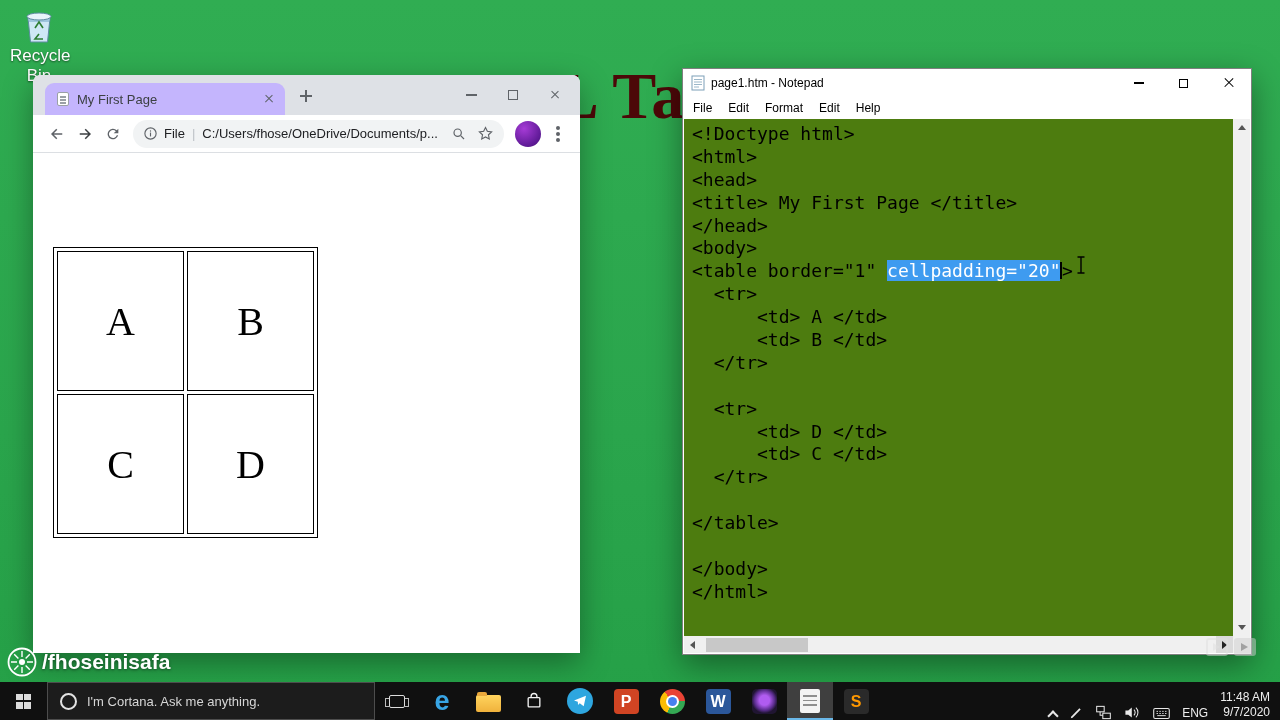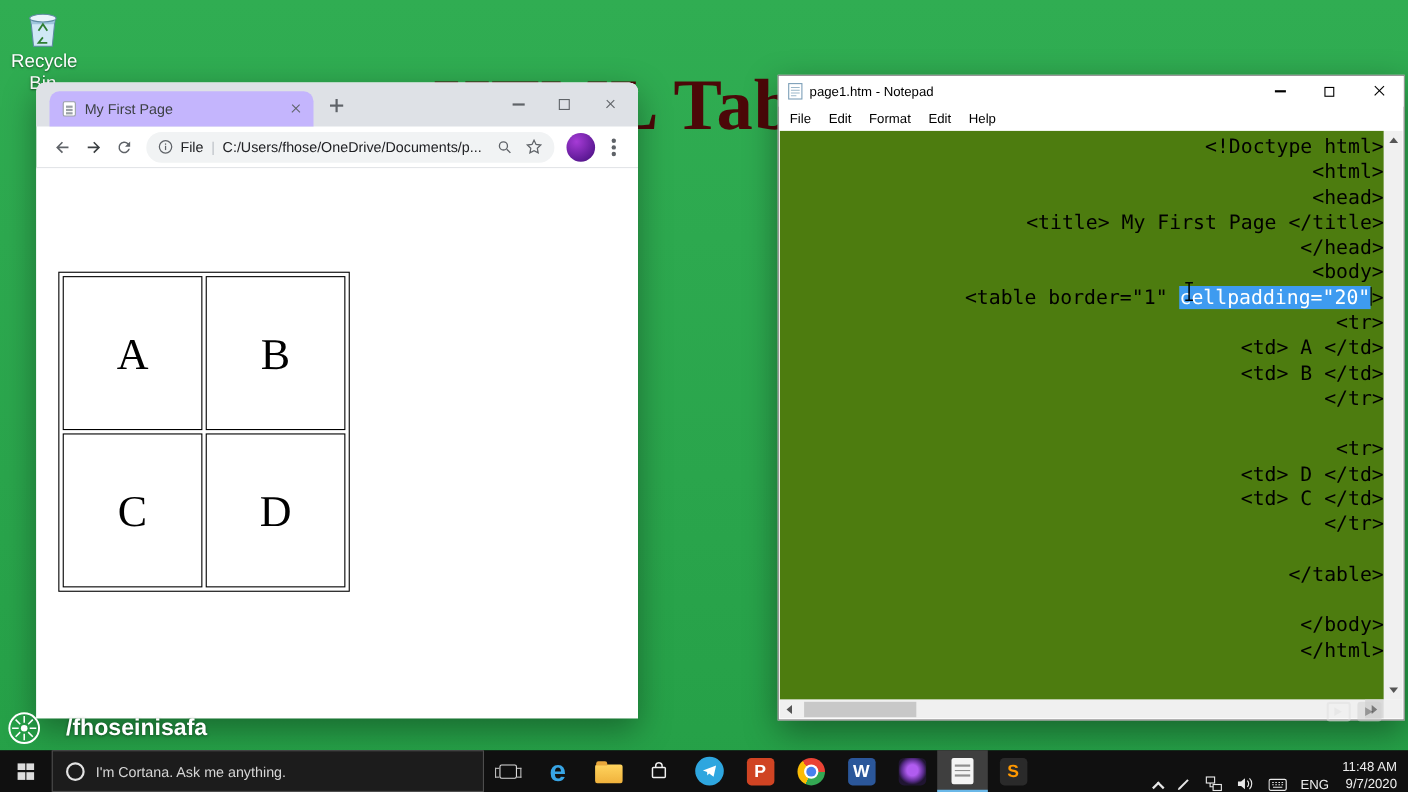--- a/index.html
+++ b/index.html
@@ -47,22 +47,22 @@
   .avatar { width:26px; height:26px; border-radius:50%; flex:none; margin:0 5px;
             background:radial-gradient(circle at 35% 30%, #a63bd6 0%, #5e1a96 70%, #45106e 100%); }
   .dots { position:relative; width:4px; height:4px; border-radius:50%; background:#5f6368;
           box-shadow:0 -6px 0 #5f6368, 0 6px 0 #5f6368; margin:0 10px; flex:none; }
   .b-content { position:relative; height:calc(100% - 78px); background:#fff; border-radius:0; overflow:hidden; }
   .page-table { position:absolute; left:20px; top:94px; border-collapse:separate; border-spacing:3px; border:1px solid #000; }
   .page-table td { border:1px solid #000; width:127px; height:140px; text-align:center; vertical-align:middle;
                    font-family:"Liberation Serif",serif; font-size:40px; color:#000; }
 
   
-  .notepad { position:absolute; left:707px; top:68px; width:570px; height:587px; z-index:3;
-             background:#fff; border:1px solid #7f7f7f; box-shadow:0 10px 30px rgba(0,0,0,.4);text-align:right; }
+  .notepad { position:absolute; left:682px; top:68px; width:570px; height:587px; z-index:3;
+             background:#fff; border:1px solid #7f7f7f; box-shadow:0 10px 30px rgba(0,0,0,.4); }
   .np-title { height:28px; display:flex; align-items:center; padding-left:8px; background:#fff; }
   .np-title svg { margin-right:6px; flex:none; }
   .np-title-text { font-size:12px; color:#000; }
   .np-wc { margin-left:auto; display:flex; height:100%; }
   .np-wc-btn { width:45px; display:flex; align-items:center; justify-content:center; }
   .np-min { width:10px; height:1.2px; background:#000; }
   .np-max { width:9px; height:9px; border:1.1px solid #000; }
   .np-x { position:relative; width:12px; height:12px; }
   .np-x::before,.np-x::after { content:""; position:absolute; left:0; top:5.4px; width:12px; height:1.2px; background:#000; }
   .np-x::before { transform:rotate(45deg); } .np-x::after { transform:rotate(-45deg); }
@@ -80,37 +80,37 @@
   .sb-btn { position:absolute; width:17px; height:17px; display:flex; align-items:center; justify-content:center; }
   .tri-up { width:0; height:0; border-left:4px solid transparent; border-right:4px solid transparent; border-bottom:5px solid #555; }
   .tri-dn { width:0; height:0; border-left:4px solid transparent; border-right:4px solid transparent; border-top:5px solid #555; }
   .tri-lf { width:0; height:0; border-top:4px solid transparent; border-bottom:4px solid transparent; border-right:5px solid #555; }
   .tri-rt { width:0; height:0; border-top:4px solid transparent; border-bottom:4px solid transparent; border-left:5px solid #222; }
   .np-hthumb { position:absolute; left:22px; top:1.5px; width:102px; height:14px; background:#c8c8c8; }
   .hs-right { right:0; background:#dadada; }
   .ibeam { position:absolute; left:1076px; top:256px; z-index:4; }
 
   
-  .wm { position:absolute; left:6px; top:646px; display:flex; align-items:center; gap:22px; z-index:4; color:#fff; }
+  .wm { position:absolute; left:6px; top:646px; display:flex; align-items:center; gap:4px; z-index:4; color:#fff; }
   .wm-text { font-size:21px; font-weight:bold; text-shadow:0 1px 3px rgba(0,0,0,.45); }
   .wm-icons { position:absolute; left:1206px; top:638px; display:flex; gap:6px; z-index:4; opacity:.5; }
   .wm-ic1 { width:22px; height:18px; border:2px solid #e0e0e0; border-radius:3px; position:relative; }
   .wm-ic1::after { content:""; position:absolute; left:5px; top:3px; border-top:4px solid transparent;
                    border-bottom:4px solid transparent; border-left:7px solid #e0e0e0; }
   .wm-ic2 { width:22px; height:18px; background:#cfcfcf; border-radius:3px; position:relative; }
   .wm-ic2::after { content:""; position:absolute; left:7px; top:5px; border-top:4px solid transparent;
                    border-bottom:4px solid transparent; border-left:7px solid #555; }
 
   
   .taskbar { position:absolute; left:0; bottom:0; width:1280px; height:38px; background:#101010;
              display:flex; align-items:stretch; z-index:10; }
   .tb-start { width:47px; display:flex; align-items:center; justify-content:center; }
   .win-logo { width:15px; height:15px; display:grid; grid-template-columns:1fr 1fr; grid-template-rows:1fr 1fr; gap:1.5px; }
   .win-logo i { background:#dcdcdc; }
-  .tb-search { width:393px; display:flex; align-items:center; gap:10px; padding-left:12px;
+  .tb-search { width:328px; display:flex; align-items:center; gap:10px; padding-left:12px;
                background:#1c1c1c; border:1px solid #4d4d4d; }
   .cortana-ring { width:17px; height:17px; border:2px solid #e3e3e3; border-radius:50%; flex:none; }
   .tb-search-text { font-size:13px; color:#d6d6d6; white-space:nowrap; }
   .tb-taskview { width:44px; display:flex; align-items:center; justify-content:center; }
   .tv-ic { position:relative; width:16px; height:13px; border:1.5px solid #dcdcdc; border-radius:2px; }
   .tv-ic::before { content:""; position:absolute; left:-5px; top:2px; width:3px; height:7px; border:1.2px solid #bdbdbd; border-right:none; }
   .tv-ic::after  { content:""; position:absolute; right:-5px; top:2px; width:3px; height:7px; border:1.2px solid #bdbdbd; border-left:none; }
   .tb-apps { display:flex; }
   .tb-slot { width:46px; display:flex; align-items:center; justify-content:center; position:relative; }
   .tb-slot.active { background:#3f3f3f; box-shadow:inset 0 -2px 0 #6ab8e8; }

